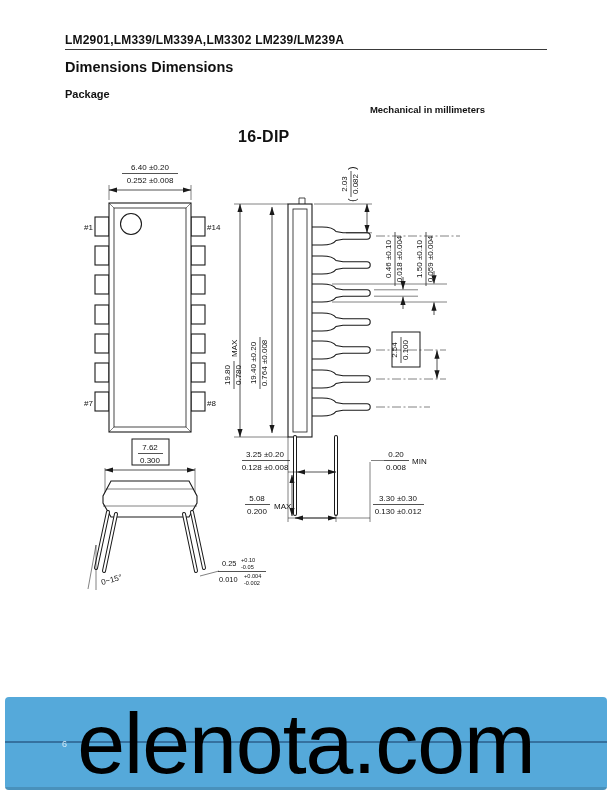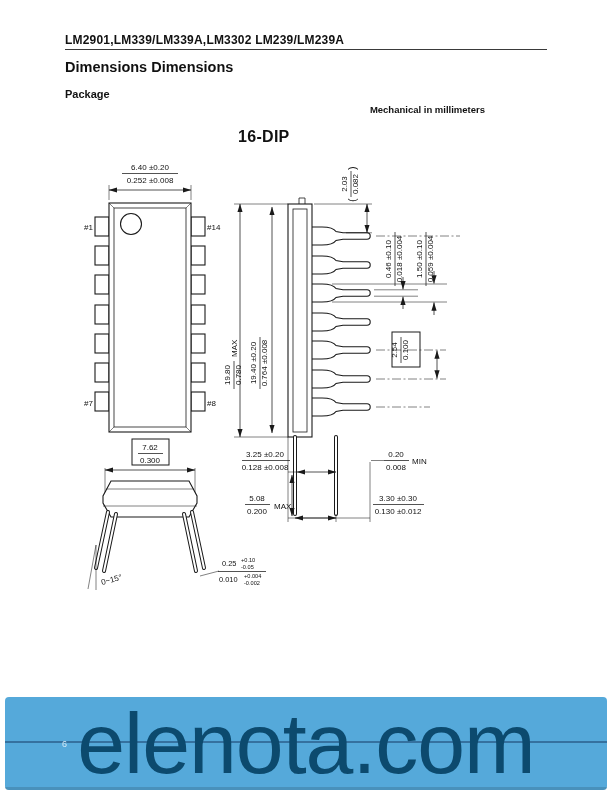--- a/index.html
+++ b/index.html
@@ -19,21 +19,21 @@
   .shape2{fill:none;stroke:#1a1a1a;stroke-width:.8;}
   .ln{stroke:#1a1a1a;stroke-width:.75;fill:none;}
   .thin{stroke:#1a1a1a;stroke-width:.55;fill:none;}
   .dash{stroke:#1a1a1a;stroke-width:.55;fill:none;stroke-dasharray:9 2.5 2 2.5;}
   .leadB{stroke:#1a1a1a;stroke-width:4;fill:none;stroke-linecap:round;}
   .leadW{stroke:#ffffff;stroke-width:2;fill:none;stroke-linecap:round;}
   #watermark{left:5px;top:697px;width:602px;height:93px;background:#55a9da;border-radius:4px;
              display:flex;align-items:center;justify-content:center;}
   #watermark-line{position:absolute;left:0;top:44px;width:100%;height:1.5px;background:#35719f;}
   #watermark-bottom{position:absolute;left:0;bottom:0;width:100%;height:3px;background:rgba(0,0,0,.14);border-radius:0 0 4px 4px;}
-  #watermark-text{color:#0c4a6e;font-size:86px;letter-spacing:-1px;line-height:1;position:relative;top:-1px;}
+  #watermark-text{color:#000000;font-size:86px;letter-spacing:-1px;line-height:1;position:relative;top:-1px;}
   #page-number{position:absolute;left:57px;top:42px;color:#d4eaf7;font-size:9px;}
 </style>
 </head>
 <body>
 
 <div class="abs" id="part-numbers">LM2901,LM339/LM339A,LM3302 LM239/LM239A</div>
 <div class="abs" id="header-rule"></div>
 <div class="abs" id="section-title">Dimensions Dimensions</div>
 <div class="abs" id="subsection-title">Package</div>
 <div class="abs" id="units-note">Mechanical in millimeters</div>

